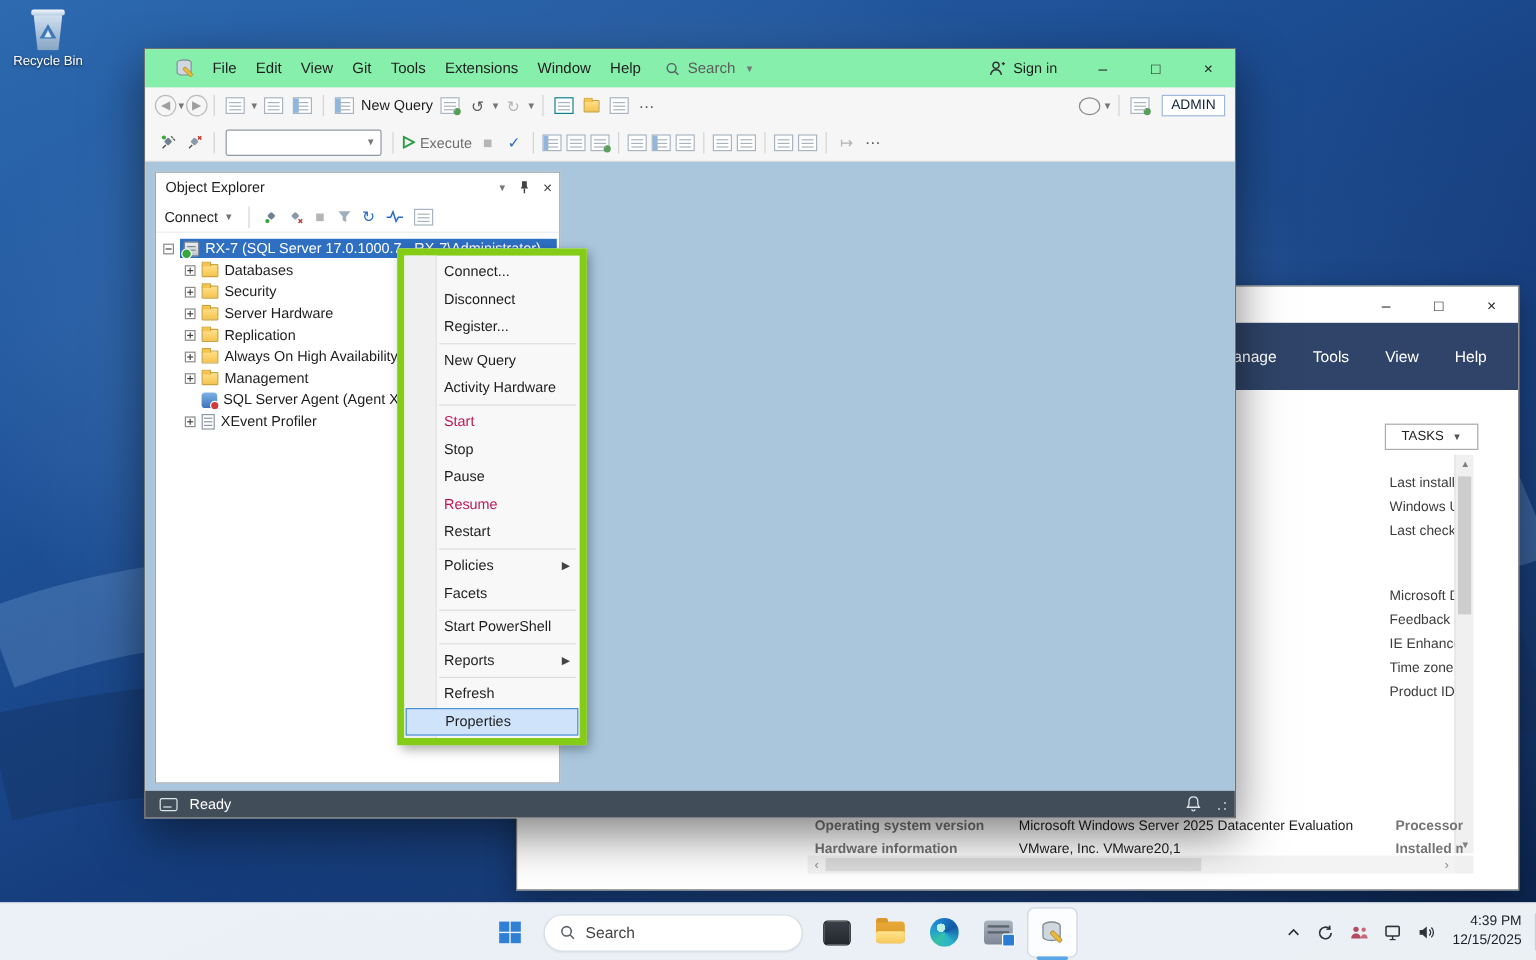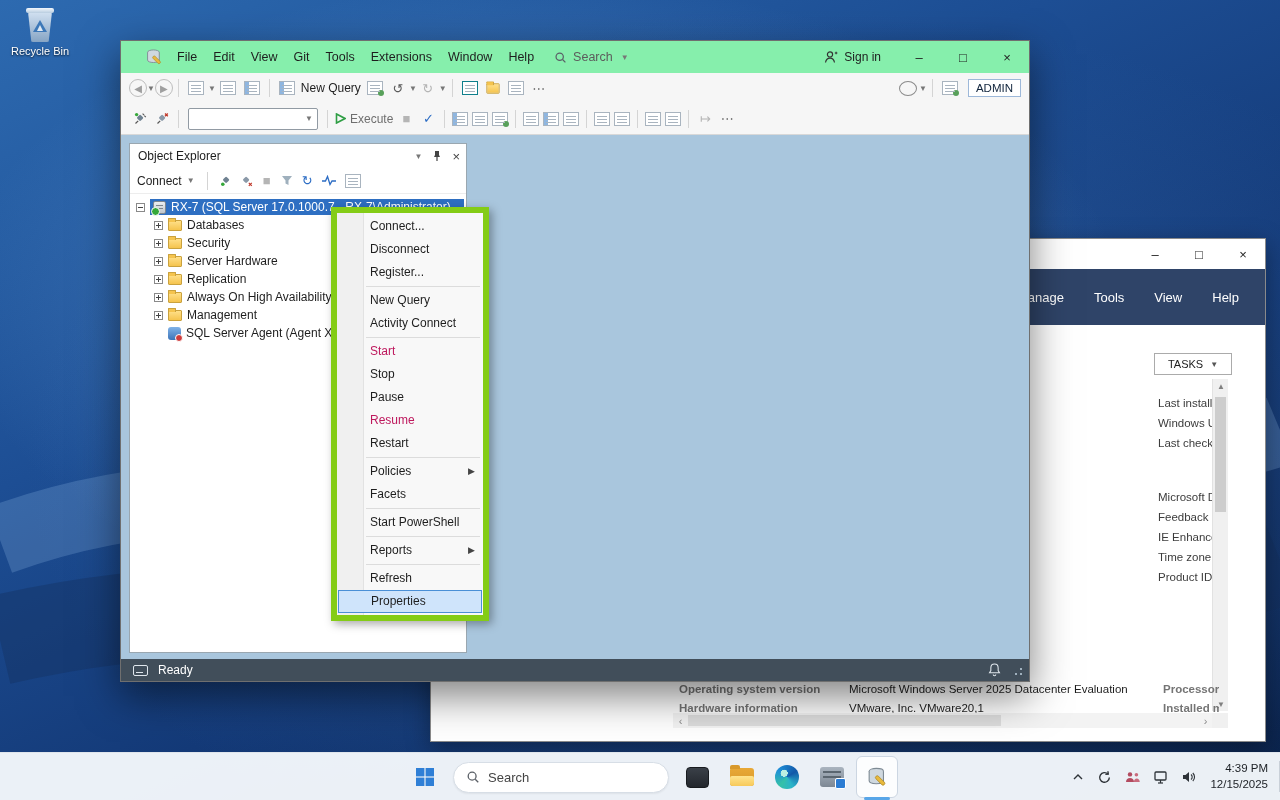--- a/index.html
+++ b/index.html
@@ -462,30 +462,37 @@
           </span>
         <span>Management</span>
       </div>
       <div class="trow d1">
         <span class="exp hide"></span>
         <span class="ticon">
             <span class="ic-agent"></span>
           </span>
         <span>SQL Server Agent (Agent XPs disabled)</span>
       </div>
+      <div class="trow d1">
+        <span class="exp plus"></span>
+        <span class="ticon">
+            <span class="ic-xe"></span>
+          </span>
+        <span>XEvent Profiler</span>
+      </div>
     </div>
   </div>
 
   <div class="ctx">
     <div class="ctx-item">Connect...</div>
     <div class="ctx-item">Disconnect</div>
     <div class="ctx-item">Register...</div>
     <div class="ctx-sep"></div>
     <div class="ctx-item">New Query</div>
-    <div class="ctx-item">Activity Connect</div>
+    <div class="ctx-item">Activity Hardware</div>
     <div class="ctx-sep"></div>
     <div class="ctx-item dis">Start</div>
     <div class="ctx-item">Stop</div>
     <div class="ctx-item">Pause</div>
     <div class="ctx-item dis">Resume</div>
     <div class="ctx-item">Restart</div>
     <div class="ctx-sep"></div>
     <div class="ctx-item">
       <span>Policies</span>
       <span class="sub">▶</span>

